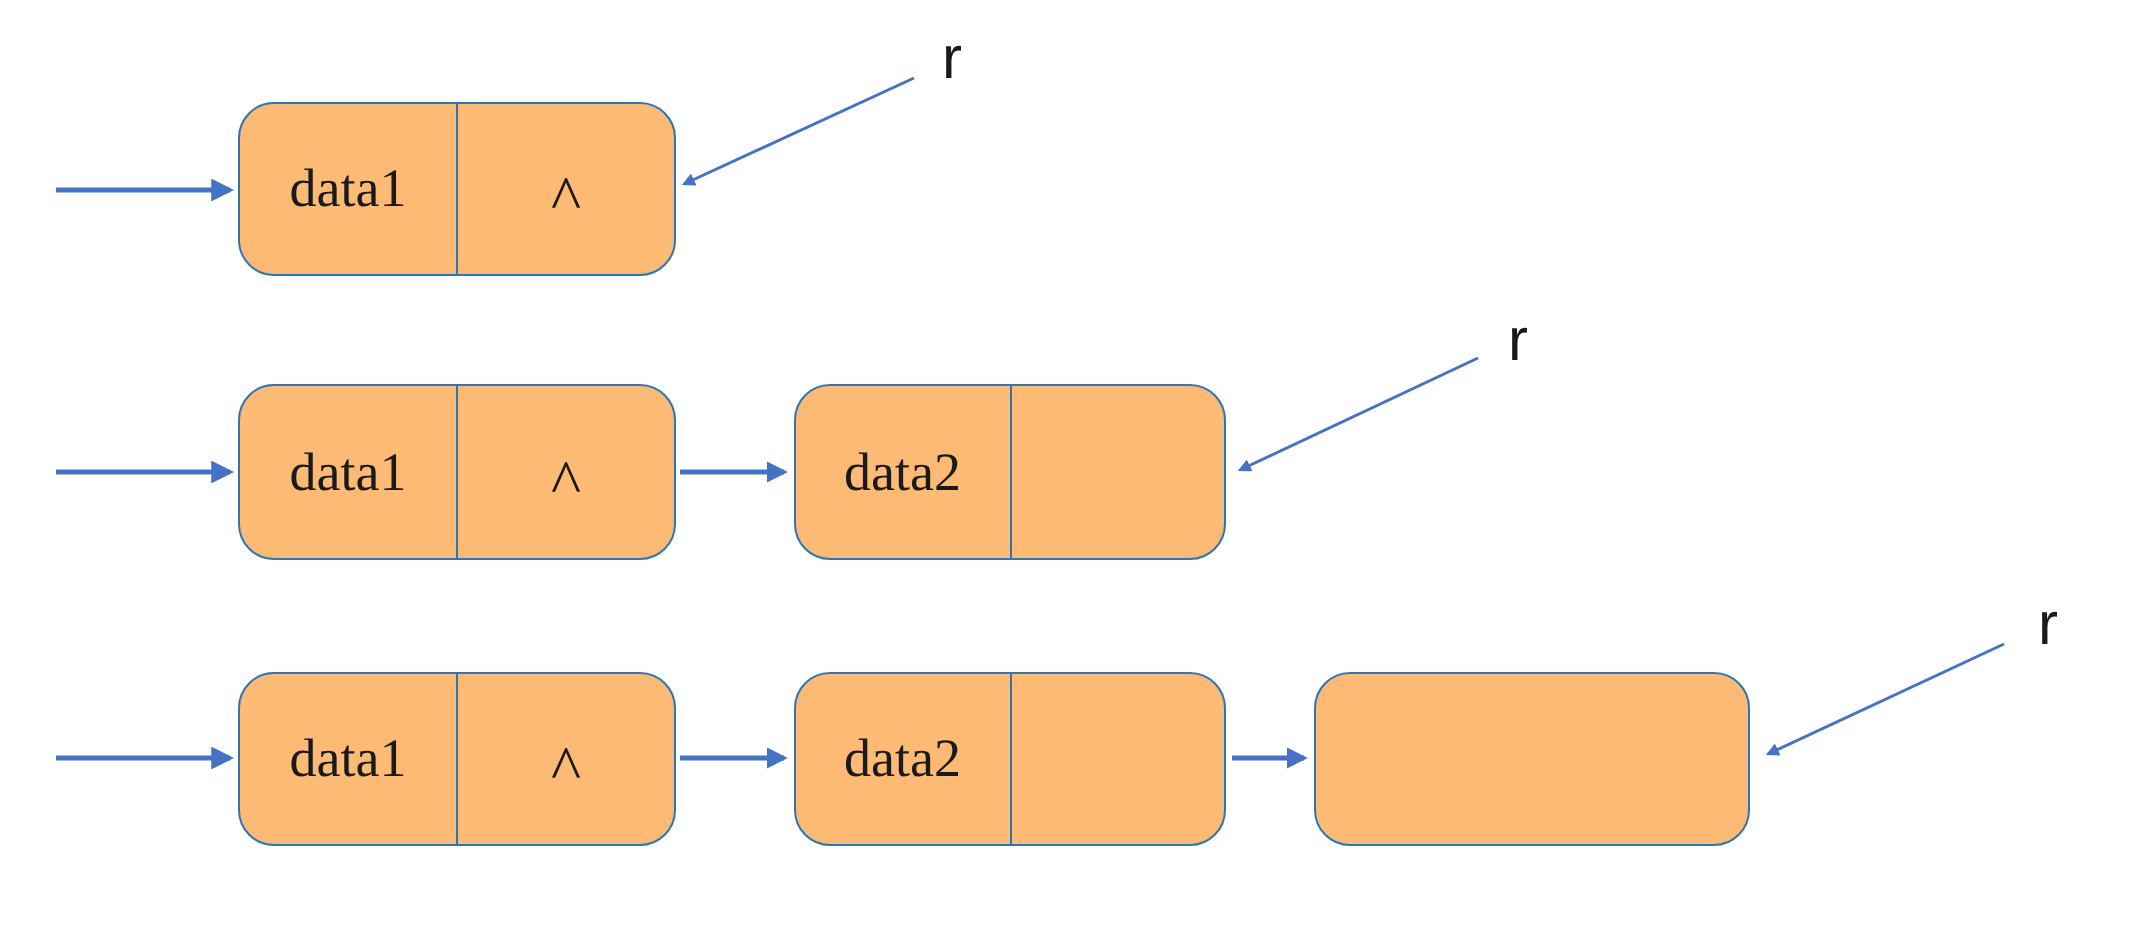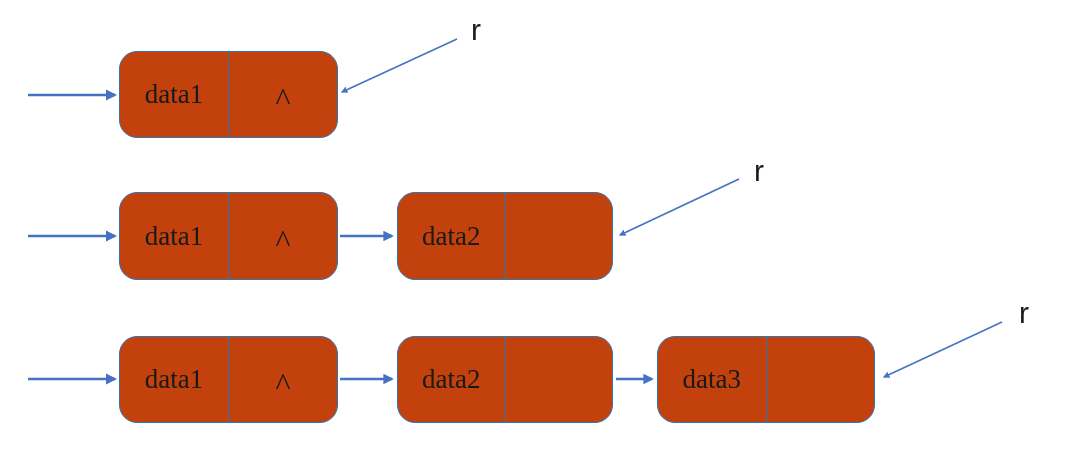--- a/index.html
+++ b/index.html
@@ -22,21 +22,21 @@
   .arrow-line { stroke: var(--arrow, #4472C4); fill: none; }
   .arrow-head { fill: var(--arrow, #4472C4); }
   .entry { stroke-width: 2.6; }
   .link  { stroke-width: 2.4; }
   .ptr   { stroke-width: 1.5; }
 
   .node {
     position: absolute;
     display: flex;
     box-sizing: border-box;
-    background: #c2410c;
+    background: #fdba74;
     border: 1.6px solid var(--node-border, #2E75B6);
     border-radius: 18px;
   }
   .cell {
     flex: 1 1 50%;
     display: flex;
     align-items: center;
     justify-content: center;
     font-size: 27px;
     color: var(--text, #1a1a1a);
@@ -107,18 +107,17 @@
 
   <div class="node n31">
     <div class="cell cell-data">data1</div>
     <div class="cell cell-next">^</div>
   </div>
   <div class="node n32">
     <div class="cell cell-data">data2</div>
     <div class="cell cell-next"></div>
   </div>
   <div class="node n33">
-    <div class="cell cell-data">data3</div>
     <div class="cell cell-next"></div>
   </div>
   <div class="ptr-label r3">r</div>
 
 </div>
 
 </body></html>

